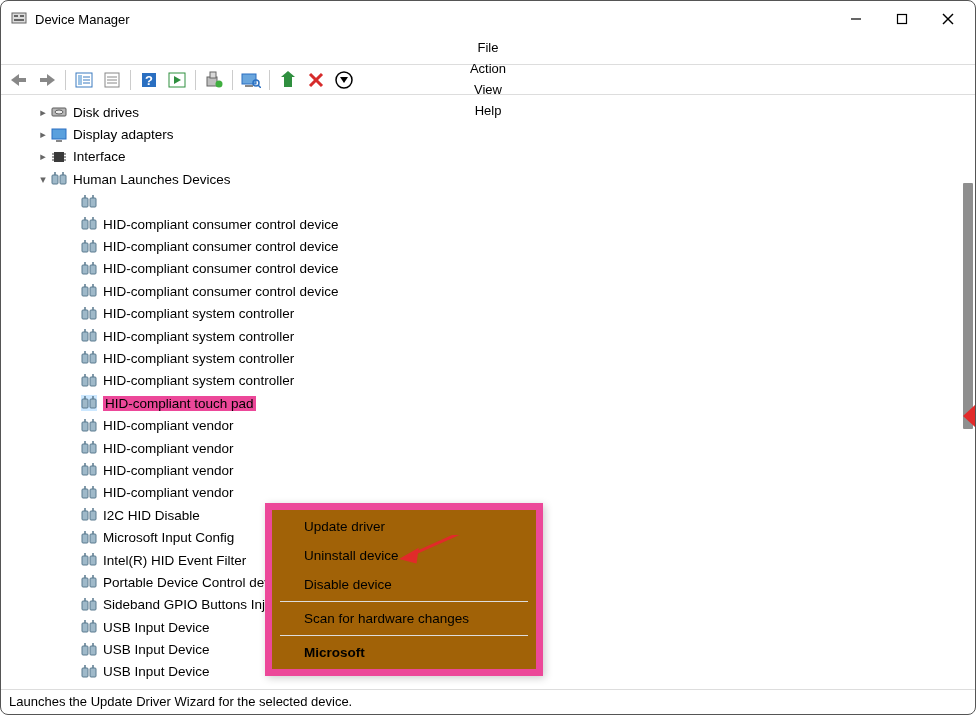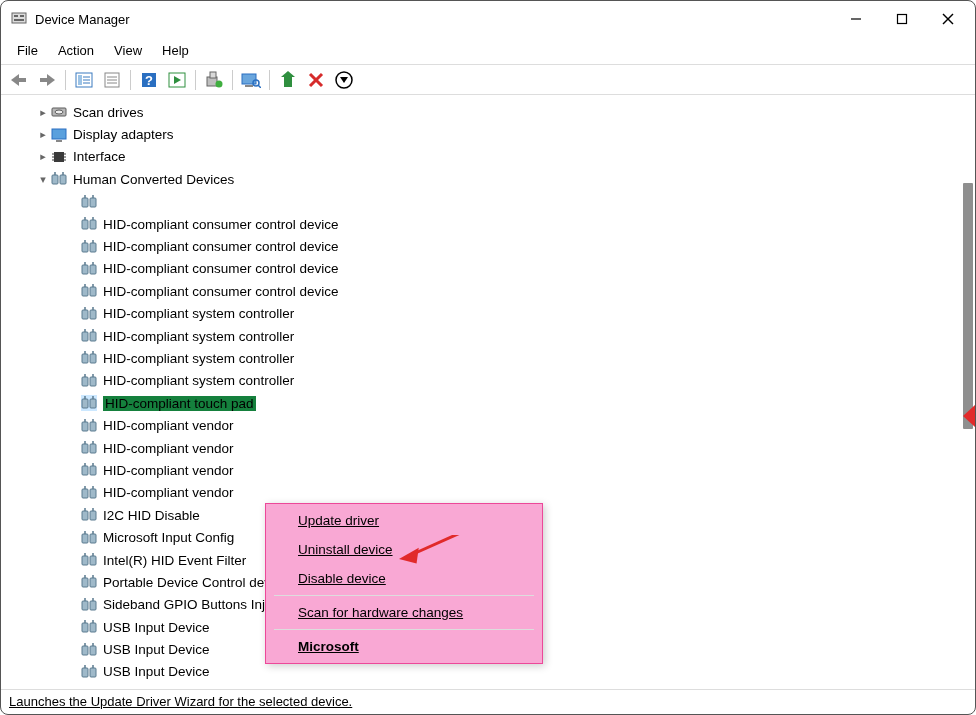--- a/index.html
+++ b/index.html
@@ -3,40 +3,40 @@
 <meta charset="utf-8">
 <style>
 * { box-sizing: border-box; margin: 0; padding: 0; font-family: "Segoe UI", Tahoma, sans-serif; }
 html, body { width: 976px; height: 715px; background: #fff; overflow: hidden; }
 .window { width: 976px; height: 715px; border: 1px solid #555; display: flex; flex-direction: column; border-radius: 8px; }
 .titlebar { height: 36px; display: flex; align-items: center; padding: 0 4px 0 10px; justify-content: center; }
 .appicon { width: 16px; height: 16px; margin-right: 8px; display: inline-block; }
 .title { font-size: 13px; flex: 0 0 auto; }
 .tb-spacer { flex: 1; }
 .tb-btn { width: 46px; height: 32px; display: flex; align-items: center; justify-content: center; }
-.menubar { height: 28px; display: flex; align-items: center; border-bottom: 1px solid #ddd; padding: 0 6px; }
+.menubar { height: 28px; display: flex; align-items: center; border-bottom: 1px solid #ddd; padding: 0 6px; flex-direction: column; }
 .menu-item { padding: 3px 10px; font-size: 13px; }
 .toolbar { height: 30px; display: flex; align-items: center; padding: 0 6px; gap: 4px; border-bottom: 1px solid #ddd; }
 .tool { width: 24px; height: 24px; display: flex; align-items: center; justify-content: center; border: 1px solid transparent; }
 .tool svg { display: block; }
 .sep { width: 1px; height: 20px; background: #ccc; margin: 0 2px; }
 .content { flex: 1; position: relative; overflow: hidden; border-bottom: 1px solid #ddd; }
 .tree { position: absolute; left: 20px; right: 14px; top: 6px; font-size: 13.5px; }
 .node { display: flex; align-items: center; height: 22.4px; position: relative; }
 .arrow { width: 16px; display: inline-flex; justify-content: center; color: #666; font-size: 11px; }
 .icon { width: 16px; height: 16px; margin-right: 6px; display: inline-flex; align-items: center; justify-content: center; }
 .indent-1 { padding-left: 14px; }
 .indent-2 { padding-left: 44px; }
-.selected .label { background: #15803d; padding: 0 2px; }
+.selected .label { background: #ec4899; padding: 0 2px; }
 .selected .icon { background: #cce8ff; }
-.status { height: 24px; padding: 4px 8px; font-size: 13px; text-decoration: underline; }
+.status { height: 24px; padding: 4px 8px; font-size: 13px; }
 .scrollbar { position: absolute; right: 0; top: 4px; bottom: 4px; width: 14px; }
 .sb-track { position: absolute; top: 84px; bottom: 256px; right: 2px; width: 10px; background: #8f8f8f; border-radius: 1px; }
 .red-tri { position: absolute; right: 0; top: 310px; }
-.ctx-menu { position: absolute; left: 264px; top: 408px; width: 278px; background: #f9a8d4; border: 1px solid #ec4899; box-shadow: 2px 2px 8px rgba(0,0,0,0.2); padding: 2px 0; z-index: 5; text-decoration: underline; }
+.ctx-menu { position: absolute; left: 264px; top: 408px; width: 278px; background: #a16207; border: 7px solid #ec4899; box-shadow: 2px 2px 8px rgba(0,0,0,0.2); padding: 2px 0; z-index: 5; }
 .ctx-item { padding: 7px 30px 7px 32px; font-size: 13.5px; }
 .ctx-sep { height: 1px; background: #ddd; margin: 2px 8px; }
 .ctx-item.bold { font-weight: 700; }
 .arrow-anno { position: absolute; left: 394px; top: 440px; z-index: 6; pointer-events: none; }
 </style>
 </head>
 <body>
 
 <div class="window">
 
@@ -161,21 +161,21 @@
   <div class="content">
     <div class="tree" id="tree">
         <div class="node indent-1">
           <span class="arrow">▸</span>
           <span class="icon">
             <svg width="16" height="16">
               <rect x="1" y="4" width="14" height="8" rx="1" fill="#b8b8b8" stroke="#5a5a5a"></rect>
               <ellipse cx="8" cy="8" rx="4" ry="2" fill="#eee" stroke="#5a5a5a"></ellipse>
             </svg>
           </span>
-          <span class="label">Scan drives</span>
+          <span class="label">Disk drives</span>
         </div>
         <div class="node indent-1">
           <span class="arrow">▸</span>
           <span class="icon">
             <svg width="16" height="16">
               <rect x="1" y="2" width="14" height="10" fill="#5aa0dd" stroke="#2a6fc1"></rect>
               <rect x="5" y="13" width="6" height="2" fill="#888"></rect>
             </svg>
           </span>
           <span class="label">Display adapters</span>
@@ -197,21 +197,21 @@
         </div>
         <div class="node indent-1">
           <span class="arrow">▾</span>
           <span class="icon">
             <svg width="16" height="16">
               <rect x="1" y="4" width="6" height="9" rx="1" fill="#9fb9c9" stroke="#5a7a8f"></rect>
               <rect x="9" y="4" width="6" height="9" rx="1" fill="#9fb9c9" stroke="#5a7a8f"></rect>
               <path d="M4 4 v-3 M12 4 v-3" stroke="#5a7a8f" stroke-width="1.5"></path>
             </svg>
           </span>
-          <span class="label">Human Converted Devices</span>
+          <span class="label">Human Launches Devices</span>
         </div>
         <div class="node indent-2">
           <span class="arrow"></span>
           <span class="icon">
             <svg width="16" height="16">
               <rect x="1" y="4" width="6" height="9" rx="1" fill="#9fb9c9" stroke="#5a7a8f"></rect>
               <rect x="9" y="4" width="6" height="9" rx="1" fill="#9fb9c9" stroke="#5a7a8f"></rect>
               <path d="M4 4 v-3 M12 4 v-3" stroke="#5a7a8f" stroke-width="1.5"></path>
             </svg>
           </span>

